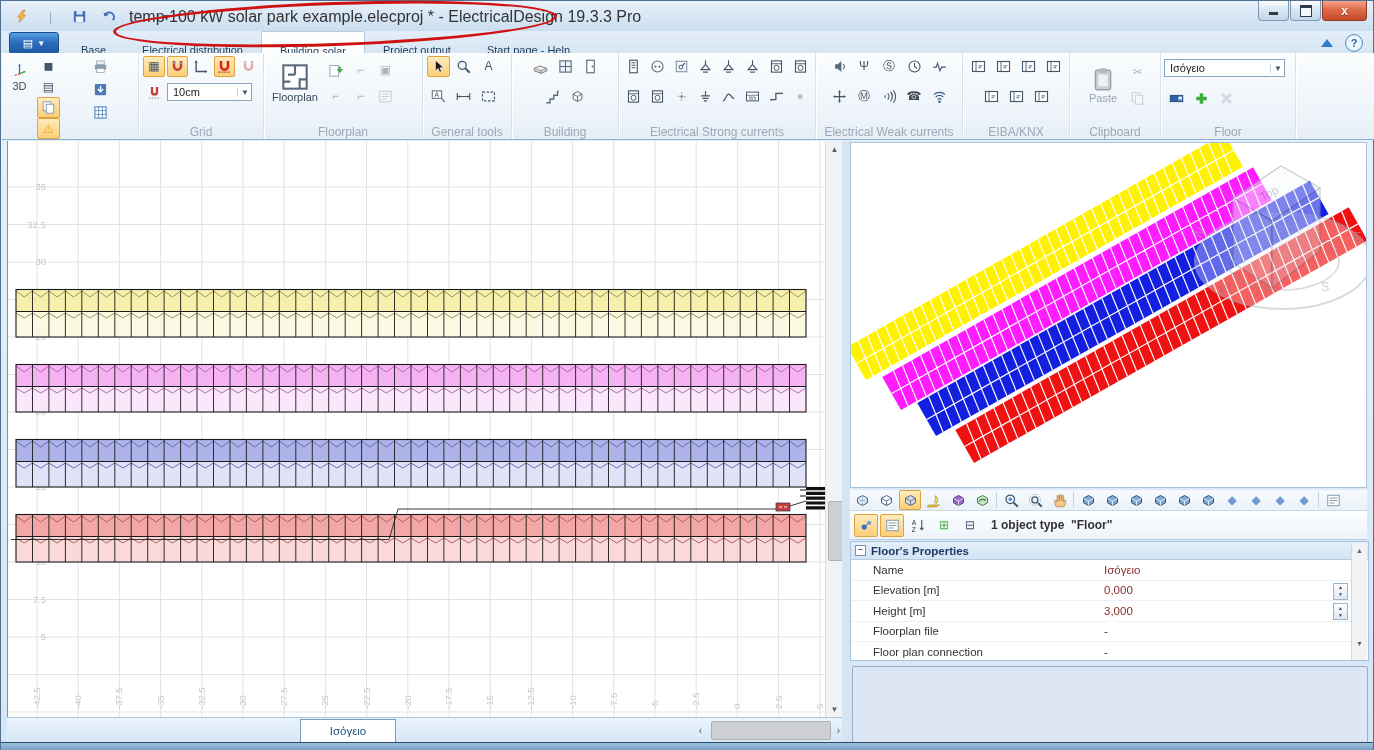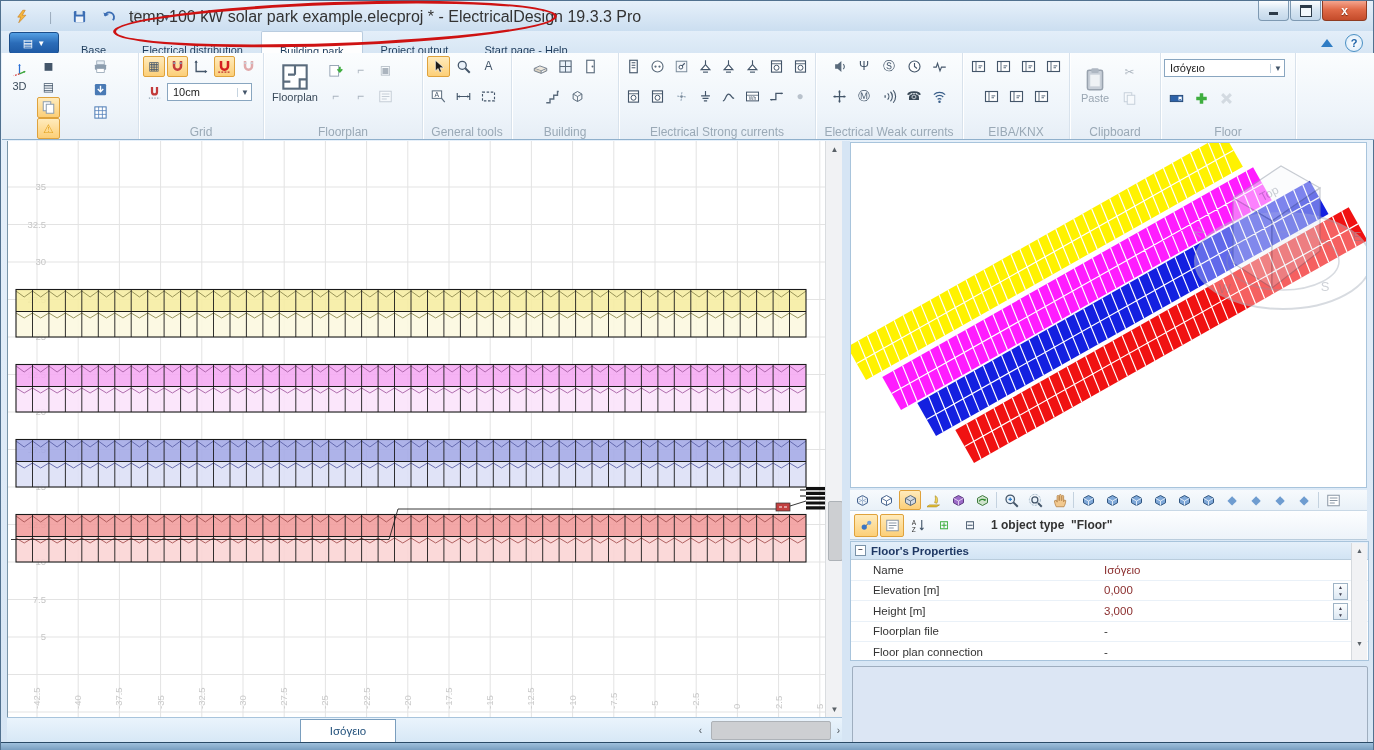--- a/index.html
+++ b/index.html
@@ -118,21 +118,21 @@
   <div class="annotation"></div>
 
   <div class="tabrow">
     <div class="appbtn">
       <span>▤</span>
         <span style="font-size:8px">▼</span>
     </div>
     <div class="rtabs" id="rtabs">
         <div class="rtab">Base</div>
         <div class="rtab">Electrical distribution</div>
-        <div class="rtab active">Building park</div>
+        <div class="rtab active">Building solar</div>
         <div class="rtab">Project output</div>
         <div class="rtab">Start page - Help</div>
       </div>
     <div class="tabrow-right">
       <div class="ribmin"></div>
       <div class="helpbtn">?</div>
     </div>
   </div>
 
   <div class="ribbon">
@@ -557,21 +557,21 @@
               <path d="M6 5.5h3M6 7h2" stroke="#44566A" stroke-width=".7"></path>
             </svg>
           </span>
         </div>
       <div class="glabel">EIBA/KNX</div>
     </div>
 
 
     <div class="rgroup" style="width:84px">
       <div style="display:flex;align-items:flex-start;">
-        <div class="bigbtn dis" style="width:44px;height:60px;">
+        <div class="bigbtn dis" style="width:44px;height:60px;margin-left:8px;">
           <span id="pasteico">
               <svg viewBox="0 0 12 12" width="26" height="26">
                 <rect x="2.5" y="2" width="7" height="9" rx=".8" fill="#C8CFD8" stroke="#98A2AE" stroke-width=".7"></rect>
                 <rect x="4.3" y="1" width="3.4" height="2.2" rx=".6" fill="#AEB7C2"></rect>
                 <rect x="3.8" y="4" width="4.4" height="5.4" fill="#EFF2F5"></rect>
               </svg>
             </span>
           <span>Paste</span>
         </div>
         <div class="rcol" style="gap:6px;margin-top:6px;">

